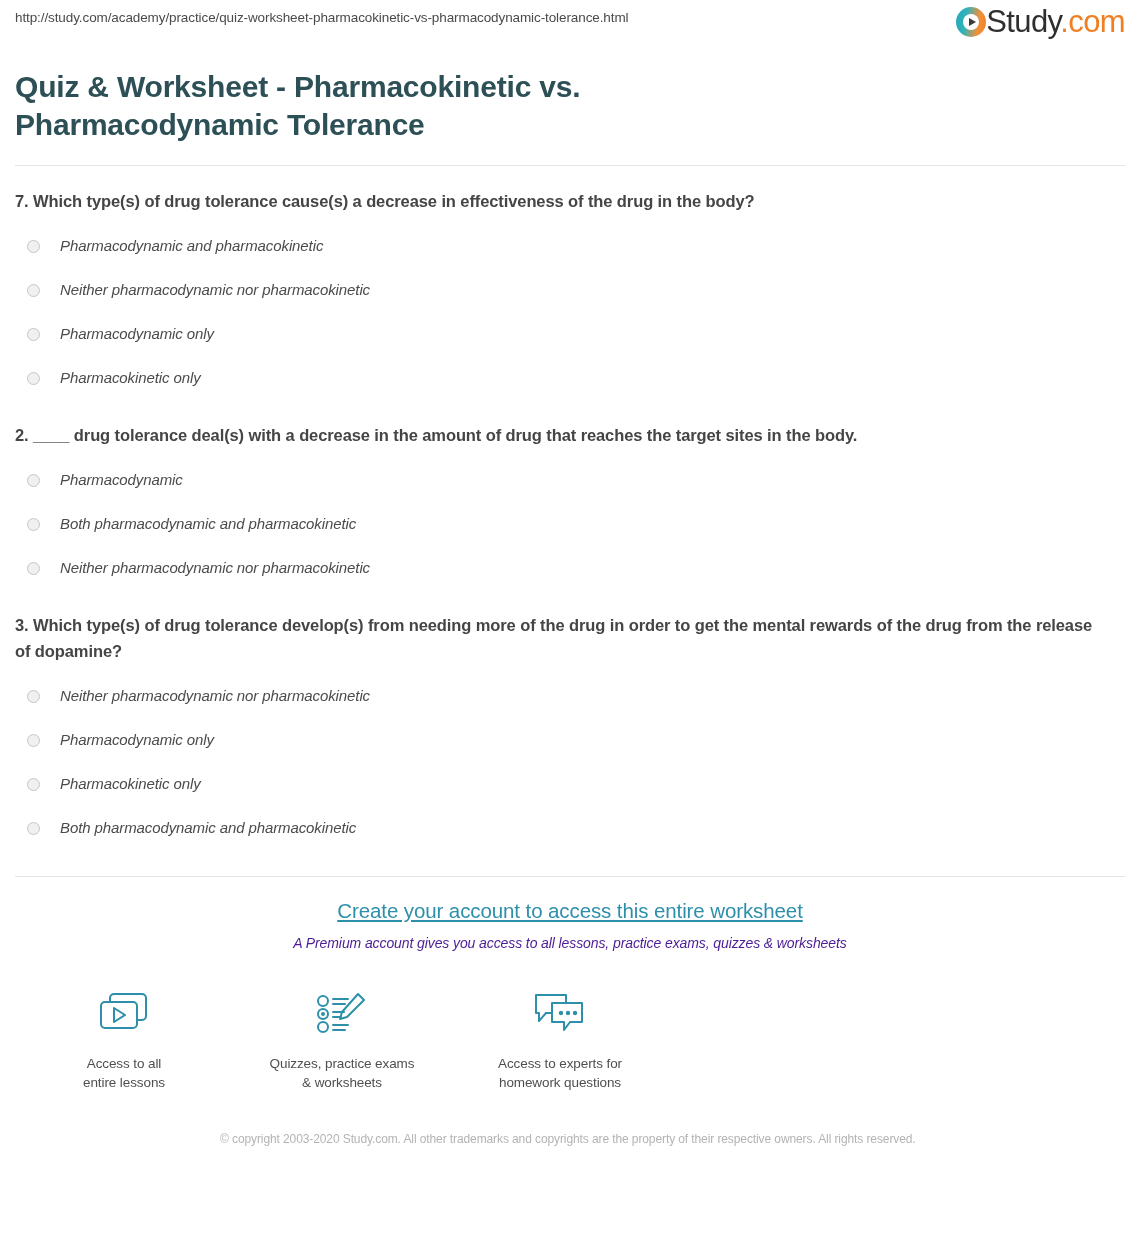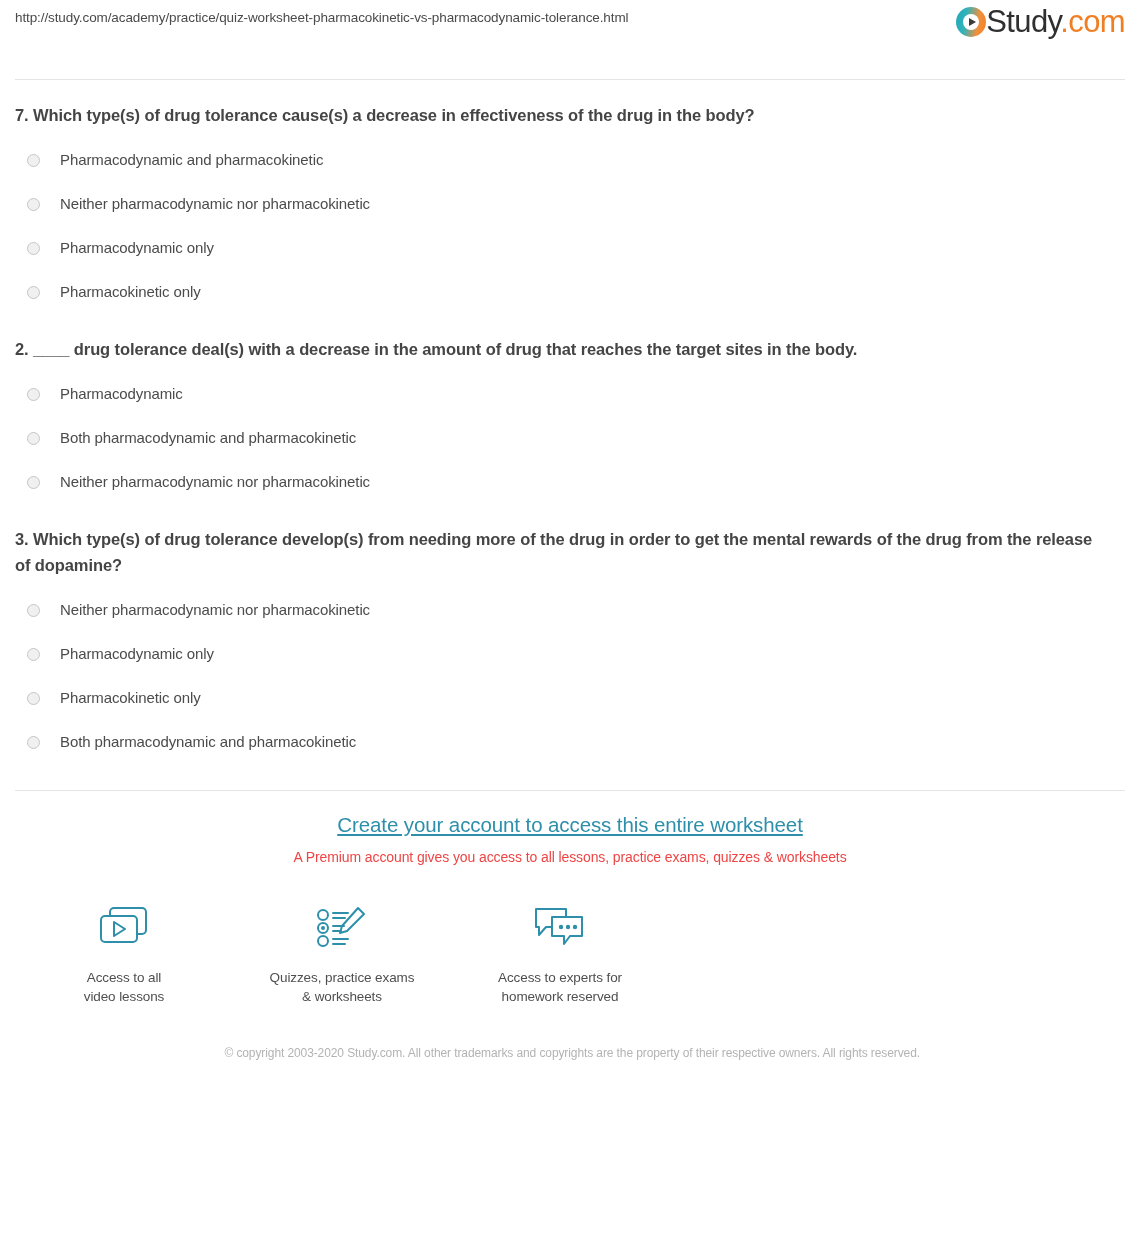--- a/index.html
+++ b/index.html
@@ -106,21 +106,21 @@
   .questions { padding-top: 22px; }
   .question-block { margin-bottom: 22px; }
   .question-text {
     font-size: 16.5px;
     line-height: 26px;
     font-weight: 700;
     color: #454545;
     letter-spacing: -0.1px;
     margin: 0 0 10px 0;
   }
-  .options { margin: 0; padding: 0; list-style: none; }
+  .options { margin: 0; padding: 0; list-style: none; font-style: italic; }
   .option {
     display: flex;
     align-items: center;
     height: 44px;
     padding-left: 12px;
   }
   .radio {
     width: 13px;
     height: 13px;
     border-radius: 50%;
@@ -150,23 +150,24 @@
     font-size: 20.5px;
     line-height: 28px;
     font-weight: 400;
     color: #2e8fab;
     margin: 2px;
     letter-spacing: -0.1px;
   }
   .cta-sub {
     font-size: 14px;
     line-height: 20px;
-    color: #ef4444;
+    color: #4c1d95;
     margin: 8px 0 0 0;
     letter-spacing: -0.1px;
+    font-style: italic;
   }
 
   .features {
     display: flex;
     justify-content: flex-start;
     gap: 0;
     margin-top: 30px;
   }
   .feature {
     width: 218px;
@@ -182,21 +183,21 @@
     font-size: 13.5px;
     line-height: 19px;
     color: #4f4f4f;
     margin-top: 9px;
     letter-spacing: -0.1px;
   }
 
   .copyright {
     margin: 38px auto 0 auto;
     width: 700px;
-    text-align: right;
+    text-align: left;
     font-size: 12px;
     line-height: 18px;
     color: #b3b3b3;
     letter-spacing: -0.1px;
   }
 </style>
 </head>
 <body>
 
 <div class="page">
@@ -204,20 +205,21 @@
   <div class="header">
     <div class="url">http://study.com/academy/practice/quiz-worksheet-pharmacokinetic-vs-pharmacodynamic-tolerance.html</div>
     <div class="brand">
       <span class="brand-mark">
           <span class="tri"></span>
         </span>
       <span class="brand-name"><span>Study</span><span class="brand-dot">.com</span></span>
     </div>
   </div>
 
+  <h1 class="title">Quiz &amp; Worksheet - Pharmacokinetic vs. Pharmacodynamic Tolerance</h1>
   <hr class="rule rule-title">
 
   <div class="questions">
 
     <div class="question-block q1">
       <p class="question-text">7. Which type(s) of drug tolerance cause(s) a decrease in effectiveness of the drug in the body?</p>
       <ul class="options">
         <li class="option">
           <span class="radio"></span>
           <span class="option-label">Pharmacodynamic and pharmacokinetic</span>
@@ -290,21 +292,21 @@
       <div class="feature">
         <div class="feature-icon">
           <svg width="56" height="46" viewBox="0 0 56 46" fill="none" stroke="#2e8fab" stroke-width="2">
             <rect x="14" y="3" width="36" height="26" rx="4"></rect>
             <rect x="5" y="11" width="36" height="26" rx="4" fill="#ffffff"></rect>
             <path d="M18 17 L29 24 L18 31 Z" fill="none" stroke-linejoin="round"></path>
           </svg>
         </div>
         <div class="feature-label">
           <span>Access to all</span><br>
-          <span>video lessons</span>
+          <span>entire lessons</span>
         </div>
       </div>
 
       <div class="feature">
         <div class="feature-icon">
           <svg width="56" height="46" viewBox="0 0 56 46" fill="none" stroke="#2e8fab" stroke-width="2">
             <circle cx="9" cy="10" r="5"></circle>
             <circle cx="9" cy="23" r="5"></circle>
             <circle cx="9" cy="23" r="2" fill="#2e8fab" stroke="none"></circle>
             <circle cx="9" cy="36" r="5"></circle>
@@ -328,21 +330,21 @@
           <svg width="60" height="46" viewBox="0 0 60 46" fill="none" stroke="#2e8fab" stroke-width="2">
             <path d="M6 4 H36 V22 H16 L9 30 V22 H6 Z" fill="#ffffff" stroke-linejoin="round"></path>
             <path d="M22 12 H52 V31 H40 L34 39 V31 H22 Z" fill="#ffffff" stroke-linejoin="round"></path>
             <circle cx="31" cy="22" r="2.2" fill="#2e8fab" stroke="none"></circle>
             <circle cx="38" cy="22" r="2.2" fill="#2e8fab" stroke="none"></circle>
             <circle cx="45" cy="22" r="2.2" fill="#2e8fab" stroke="none"></circle>
           </svg>
         </div>
         <div class="feature-label">
           <span>Access to experts for</span><br>
-          <span>homework reserved</span>
+          <span>homework questions</span>
         </div>
       </div>
 
     </div>
 
     <div class="copyright">© copyright 2003-2020 Study.com. All other trademarks and copyrights are the property of their respective owners. All rights reserved.</div>
   </div>
 
 </div>
 

